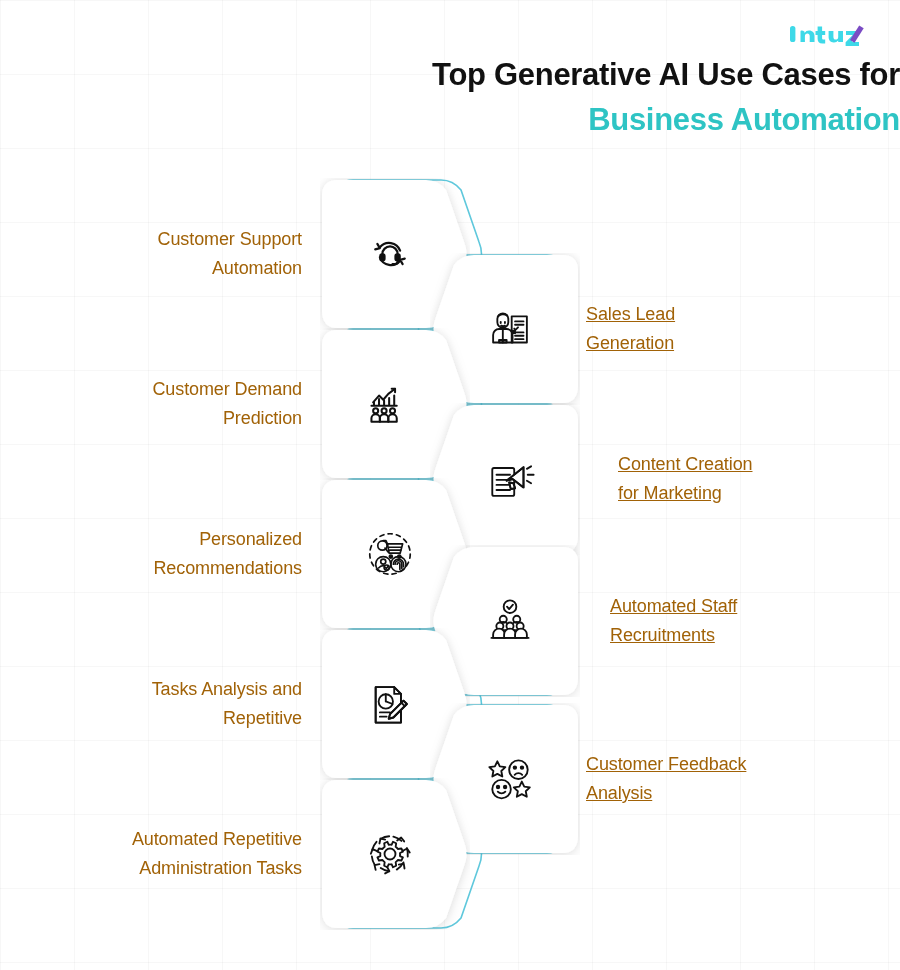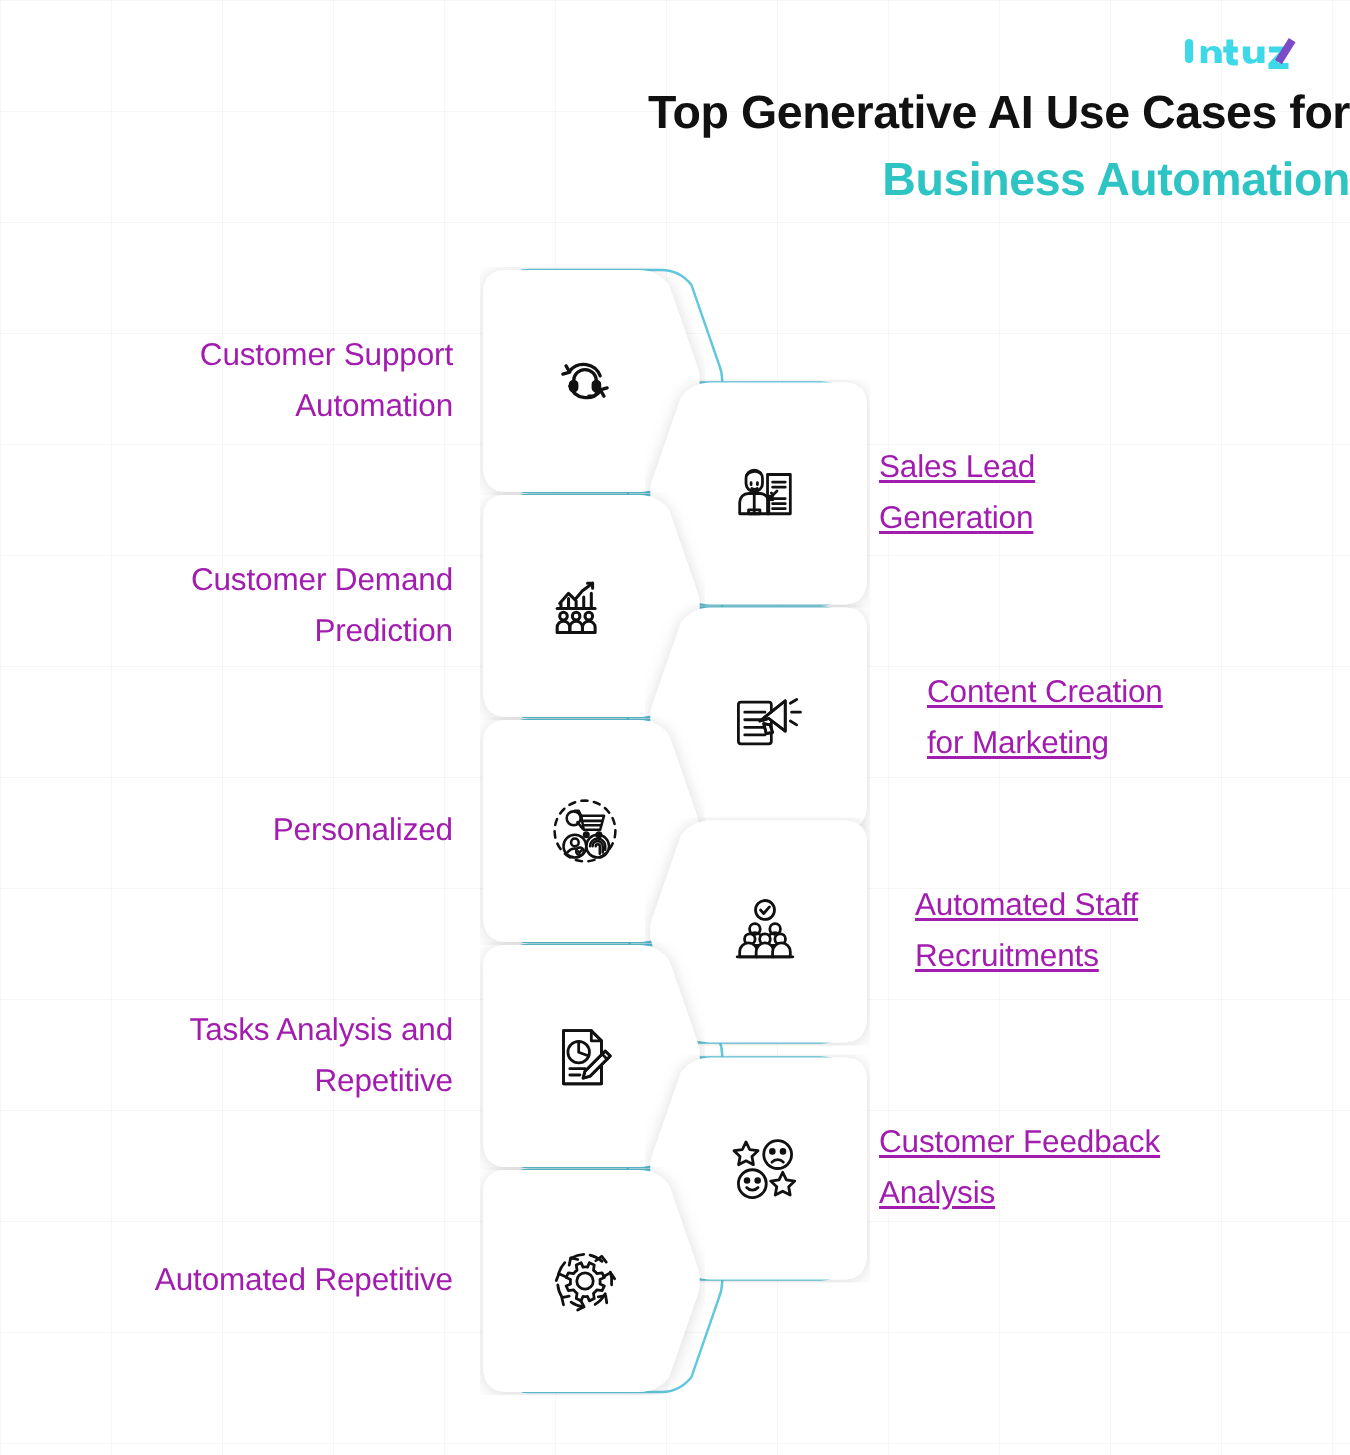--- a/index.html
+++ b/index.html
@@ -120,23 +120,23 @@
     justify-content: center;
     pointer-events: none;
   }
   .row.left  .icon-holder { left: -5px; }
   .row.right .icon-holder { left: 5px; }
 
   .icon-holder svg { width: 54px; height: 54px; }
 
   
   .row-label {
-    font-size: 21px;
+    font-size: 18px;
     line-height: 1.62;
-    color: #a21caf;
+    color: #a16207;
     letter-spacing: -0.1px;
     width: 300px;
     flex: 0 0 auto;
   }
   .row.left  .row-label { text-align: right; padding-right: 18px; }
   .row.right .row-label { text-align: left;  padding-left: 6px; text-decoration: underline; }
 
   .row-label .l2 { display: block; }
 </style>
 </head>
@@ -304,21 +304,21 @@
     <path d="M28 34 l20 -16 v24 l-13 -10z"></path>
     <path d="M31 36 l2 8 l5 -1 l-2 -6z" fill="#fff"></path>
     <path d="M31 36 l2 8 l5 -1 l-2 -6z"></path>
     <path d="M52 20 l5 -3 M53 27 l7 0 M52 34 l5 3"></path>
   </svg>
           </div>
         </div>
         <div class="row-label"><span class="l1">Content Creation</span><span class="l2">for Marketing</span></div>
       </div>
       <div class="row left" style="top: 300px;">
-        <div class="row-label"><span class="l1">Personalized</span></div>
+        <div class="row-label"><span class="l1">Personalized</span><span class="l2">Recommendations</span></div>
         <div class="hex-wrap">
           <div class="hex-outline">
             <svg width="150" height="152" viewBox="0 0 150 152">
               <path d="M 18 2 H 106 Q 118 2 126 12 L 144 64 Q 149 76 144 88 L 126 140 Q 118 150 106 150 H 18 Q 2 150 2 132 V 18 Q 2 2 18 2 Z" fill="none" stroke="#5FC8DC" stroke-width="1.6"></path>
             </svg>
           </div>
           <div class="hex-card">
             <svg width="150" height="152" viewBox="0 0 150 152">
               <defs>
                 <filter id="sh4" x="-40%" y="-40%" width="180%" height="180%">
@@ -453,21 +453,21 @@
     <circle cx="17.8" cy="41.5" r="1.5" fill="#111"></circle>
     <circle cx="26.2" cy="41.5" r="1.5" fill="#111"></circle>
     <path d="M17.5 47 a6 6 0 0 0 9 0"></path>
     <path d="M46 35 l2.9 6 l6.6 0.9 l-4.8 4.6 l1.2 6.5 l-5.9 -3.1 l-5.9 3.1 l1.2 -6.5 l-4.8 -4.6 l6.6 -0.9z"></path>
   </svg>
           </div>
         </div>
         <div class="row-label"><span class="l1">Customer Feedback</span><span class="l2">Analysis</span></div>
       </div>
       <div class="row left" style="top: 600px; padding-left: 37px;">
-        <div class="row-label"><span class="l1">Automated Repetitive</span></div>
+        <div class="row-label"><span class="l1">Automated Repetitive</span><span class="l2">Administration Tasks</span></div>
         <div class="hex-wrap">
           <div class="hex-outline">
             <svg width="150" height="152" viewBox="0 0 150 152">
               <path d="M 18 2 H 106 Q 118 2 126 12 L 144 64 Q 149 76 144 88 L 126 140 Q 118 150 106 150 H 18 Q 2 150 2 132 V 18 Q 2 2 18 2 Z" fill="none" stroke="#5FC8DC" stroke-width="1.6"></path>
             </svg>
           </div>
           <div class="hex-card">
             <svg width="150" height="152" viewBox="0 0 150 152">
               <defs>
                 <filter id="sh8" x="-40%" y="-40%" width="180%" height="180%">

